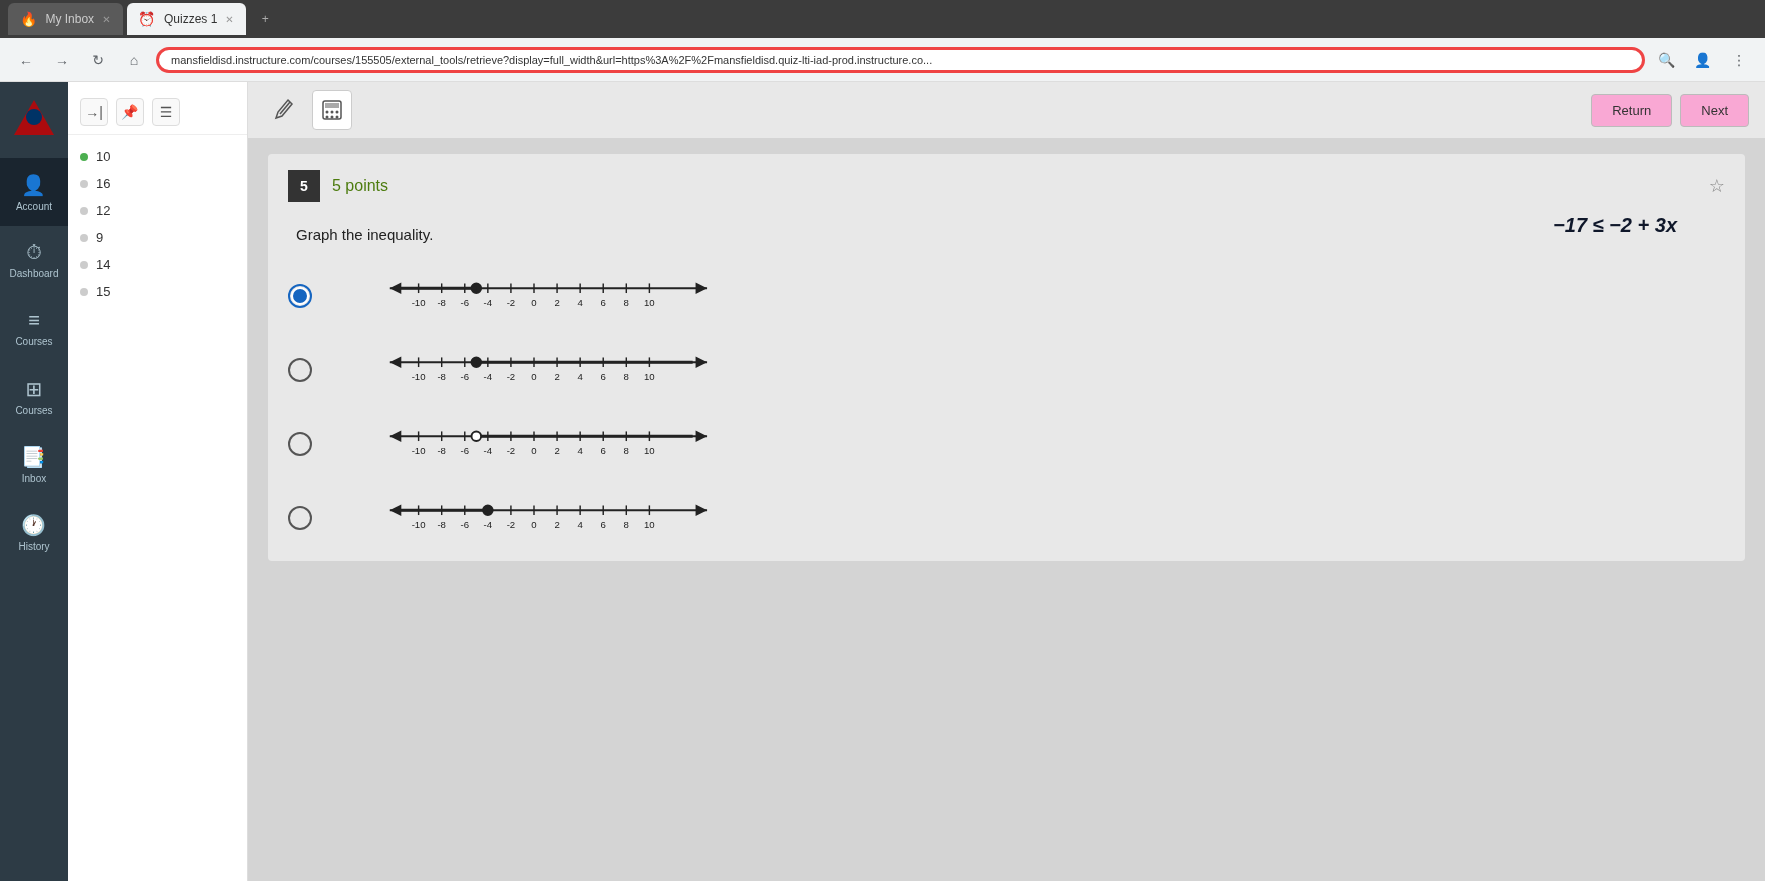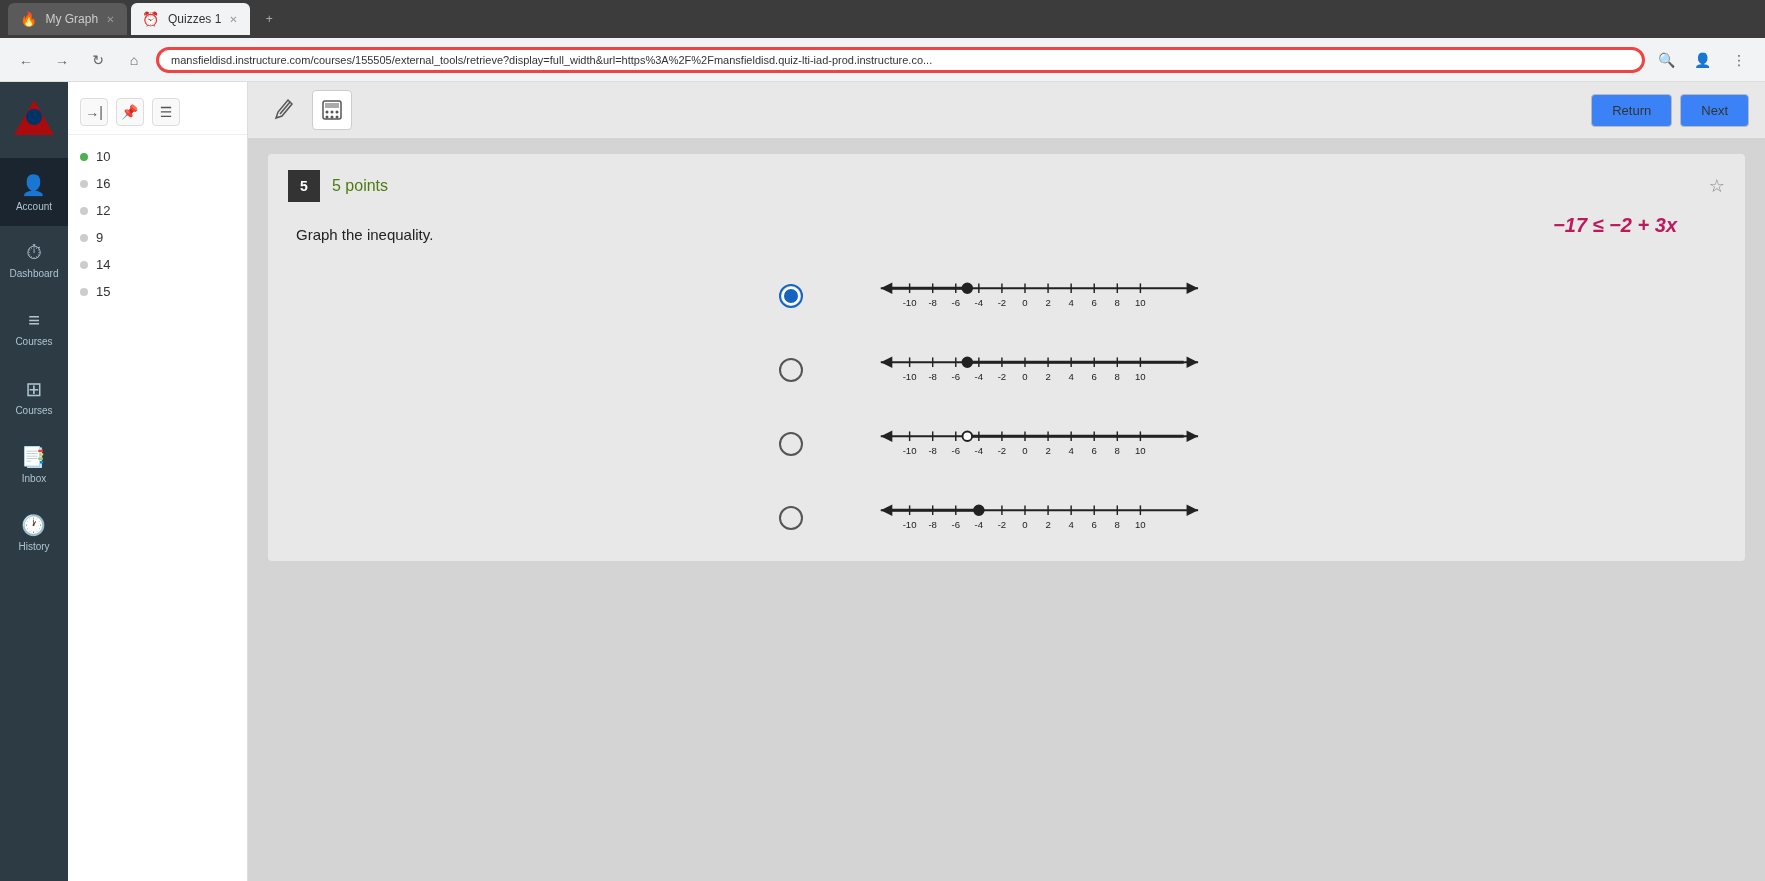--- a/index.html
+++ b/index.html
@@ -247,21 +247,21 @@
     }
 
     .quiz-toolbar-right {
       display: flex;
       align-items: center;
       gap: 8px;
     }
 
     .nav-action-btn {
       padding: 8px 20px;
-      background: #3b82f6;
+      background: #f9a8d4;
       border: 1px solid #bbb;
       border-radius: 4px;
       font-size: 13px;
       cursor: pointer;
       color: #333;
     }
 
     .quiz-content {
       flex: 1;
       overflow-y: auto;
@@ -311,32 +311,31 @@
       font-size: 15px;
       color: #222;
       margin-bottom: 8px;
       padding-left: 8px;
       margin-top: 12px;
     }
 
     .inequality-display {
       font-size: 22px;
       font-style: italic;
-      color: #be185d;
+      color: #0f172a;
       text-align: right;
       padding-right: 60px;
       margin-bottom: 16px;
     }
 
     .answer-options {
       display: flex;
       flex-direction: column;
       gap: 20px;
       margin-top: 12px;
-      align-items: center;
     }
 
     .answer-option {
       display: flex;
       align-items: center;
       gap: 12px;
       cursor: pointer;
     }
 
     .radio-circle {
@@ -379,21 +378,21 @@
     .quiz-content::-webkit-scrollbar-thumb { background: #999; border-radius: 4px; }
   </style>
 </head>
 <body>
 
 <div class="browser-window">
 
   <div class="tab-bar">
     <div class="tab">
       <span style="color:#4285f4; font-size:14px;">🔥</span>
-      <span>My Graph</span>
+      <span>My Inbox</span>
       <span class="tab-close">✕</span>
     </div>
     <div class="tab active">
       <span style="color:#ff6d00; font-size:14px;">⏰</span>
       <span>Quizzes 1</span>
       <span class="tab-close">✕</span>
     </div>
     <div class="tab" style="background: transparent; color: #aaa;">+</div>
   </div>
 

